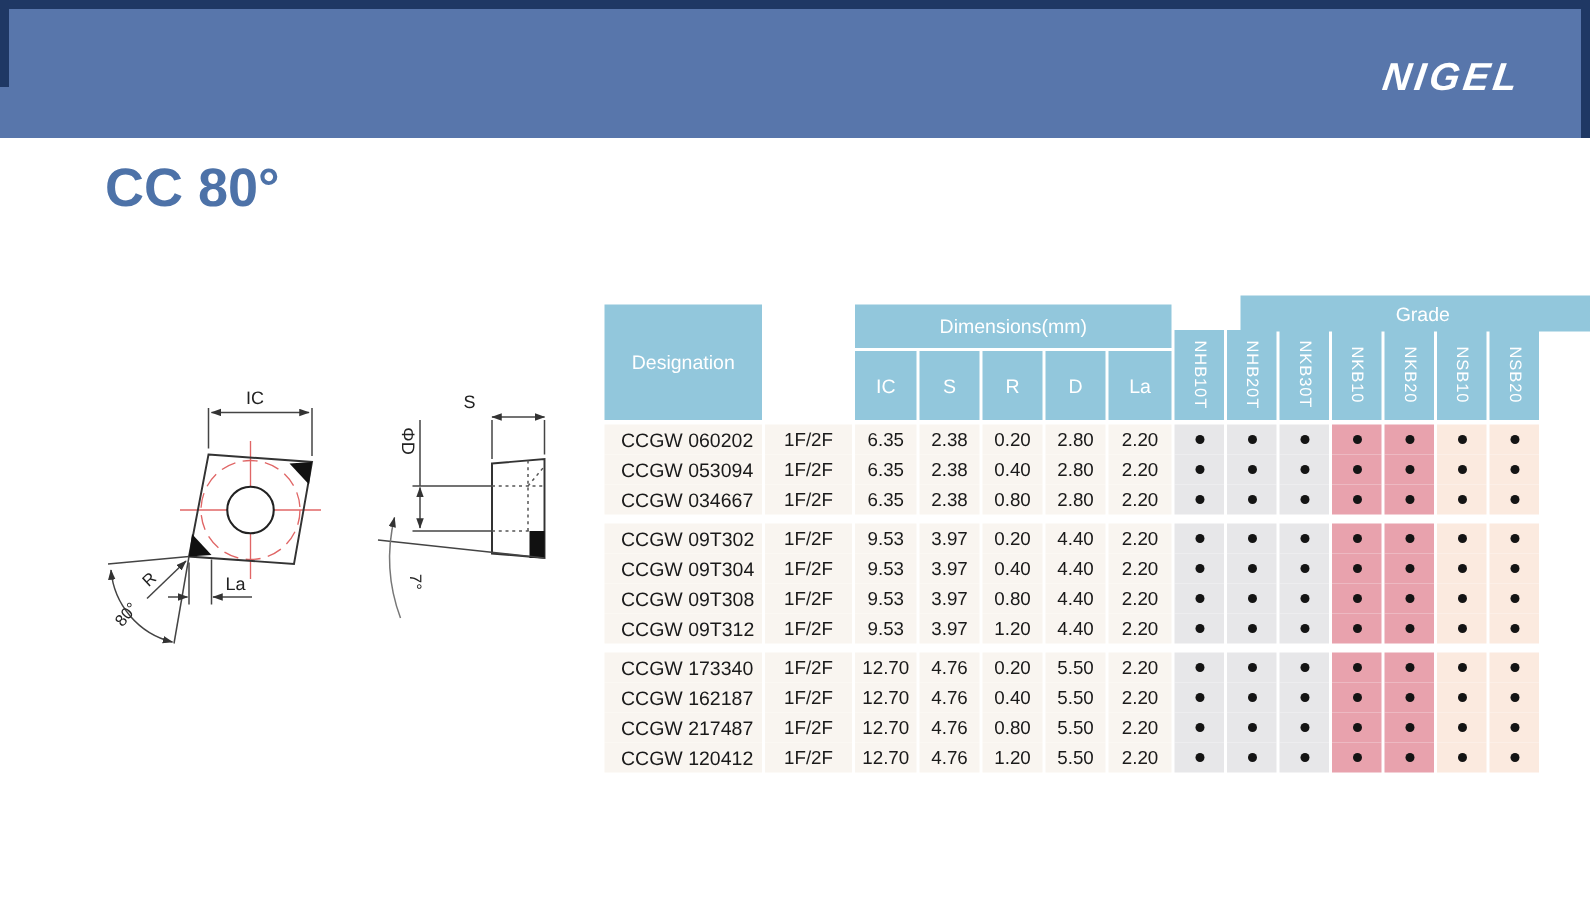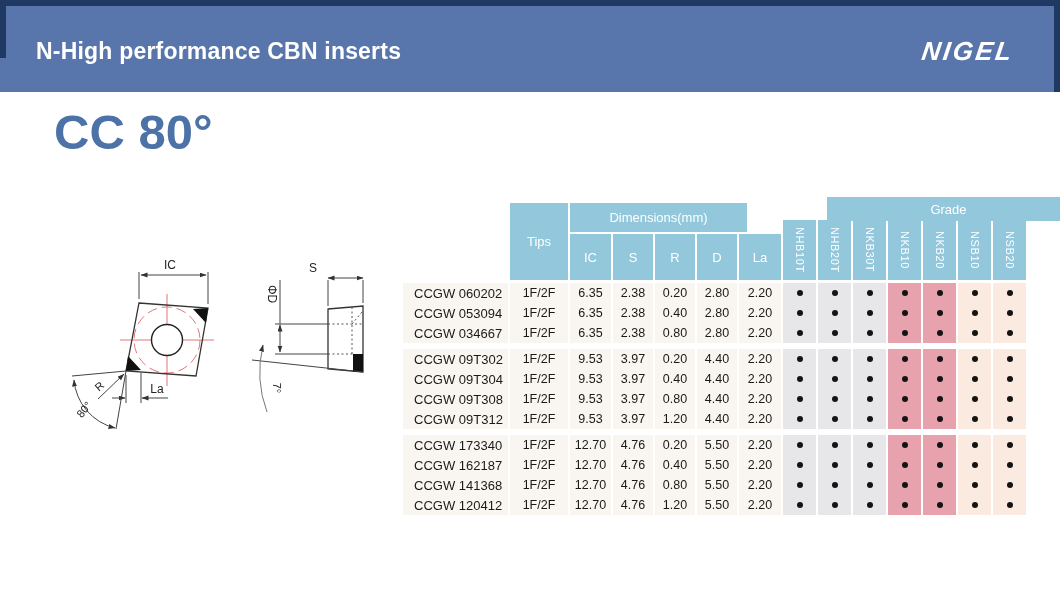--- a/index.html
+++ b/index.html
@@ -15,21 +15,21 @@
   .header-title {
     position:absolute; left:36px; top:0; height:92px; display:flex; align-items:center;
     color:#ffffff; font-size:23px; font-weight:700; padding-top:5px; letter-spacing:0.2px;
   }
   .logo { position:absolute; right:46px; top:0; height:92px; display:flex; align-items:center; padding-top:5px; }
   .logo span {
     display:inline-block; color:#ffffff; font-size:26px; font-weight:800; font-style:italic;
     letter-spacing:2.5px; transform:skewX(-8deg);
   }
   
-  .section-title { position:absolute; left:54px; top:104px; font-size:49px; font-weight:700; color:#4d72a8; }
+  .section-title { position:absolute; left:70px; top:104px; font-size:36px; font-weight:700; color:#4d72a8; }
   
   .drawing { position:absolute; }
   .d1 { left:58px; top:246px; }
   .d2 { left:235px; top:246px; }
   svg text { fill:#222222; font-family:"Liberation Sans", sans-serif; }
   
   .tbl { position:absolute; left:403px; top:197px; width:623px; }
   .thead { position:relative; height:83px; }
   .hcell {
     position:absolute; background:#92c7dc; color:#ffffff;
@@ -50,21 +50,20 @@
   .c-des { justify-content:flex-start; padding-left:11px; font-size:13px; }
   .dot { width:6px; height:6px; border-radius:50%; background:#141414; }
 </style>
 </head>
 <body>
 
 <div class="header">
   <div class="strip-top"></div>
   <div class="strip-left"></div>
   <div class="strip-right"></div>
-  <div class="header-title">N-High performance CBN inserts</div>
   <div class="logo">
     <span>NIGEL</span>
   </div>
 </div>
 
 <div class="section-title">CC 80°</div>
 
 <svg class="drawing d1" width="195" height="205" viewBox="0 0 195 205">
   <defs>
     <marker id="arr1" orient="auto-start-reverse" markerWidth="8" markerHeight="6" refX="6.5" refY="2.5">
@@ -127,22 +126,22 @@
   <line x1="45" y1="79" x2="45" y2="106" stroke="#444" stroke-width="1" marker-start="url(#arr2)" marker-end="url(#arr2)"></line>
   <text x="33" y="48" font-size="12" text-anchor="middle" transform="rotate(90 33 48)">ΦD</text>
 
   <line x1="17" y1="114" x2="128" y2="126" stroke="#444" stroke-width="1"></line>
   <path d="M28,99 A115,115 0 0 0 32,166" fill="none" stroke="#777" stroke-width="1" marker-start="url(#arr2)"></path>
   <text x="38" y="142" font-size="11" text-anchor="middle" transform="rotate(90 38 142)">7°</text>
 </svg>
 
 <div class="tbl">
   <div class="thead">
-    <div class="hcell" style="left:107px; top:6px; width:58px; height:77px;">Tips</div>
-    <div class="hcell" style="left:167px; top:6px; width:177px; height:29px;">Dimensions(mm)</div>
+    <div class="hcell" style="left:0; top:6px; width:105px; height:77px;">Designation</div>
+    <div class="hcell" style="left:167px; top:6px; width:211px; height:29px;">Dimensions(mm)</div>
     <div class="hcell" style="left:167px; top:37px; width:41px; height:46px;">IC</div>
     <div class="hcell" style="left:210px; top:37px; width:40px; height:46px;">S</div>
     <div class="hcell" style="left:252px; top:37px; width:40px; height:46px;">R</div>
     <div class="hcell" style="left:294px; top:37px; width:40px; height:46px;">D</div>
     <div class="hcell" style="left:336px; top:37px; width:42px; height:46px;">La</div>
     <div class="hcell" style="left:380px; top:0; width:243px; height:24px;margin-left:44px;">Grade</div>
     <div class="hcell vert" style="left:380px; top:23px; width:33px; height:60px;">NHB10T</div>
     <div class="hcell vert" style="left:415px; top:23px; width:33px; height:60px;">NHB20T</div>
     <div class="hcell vert" style="left:450px; top:23px; width:33px; height:60px;">NKB30T</div>
     <div class="hcell vert" style="left:485px; top:23px; width:33px; height:60px;">NKB10</div>
@@ -420,21 +419,21 @@
             <span class="dot"></span>
           </div>
           <div class="cell" style="background: rgb(251, 234, 223);">
             <span class="dot"></span>
           </div>
           <div class="cell" style="background: rgb(251, 234, 223);">
             <span class="dot"></span>
           </div>
         </div>
         <div class="trow">
-          <div class="cell c-des">CCGW 141368</div>
+          <div class="cell c-des">CCGW 217487</div>
           <div class="cell">1F/2F</div>
           <div class="cell">12.70</div>
           <div class="cell">4.76</div>
           <div class="cell">0.80</div>
           <div class="cell">5.50</div>
           <div class="cell">2.20</div>
           <div class="cell" style="background: rgb(231, 231, 233);">
             <span class="dot"></span>
           </div>
           <div class="cell" style="background: rgb(231, 231, 233);">

